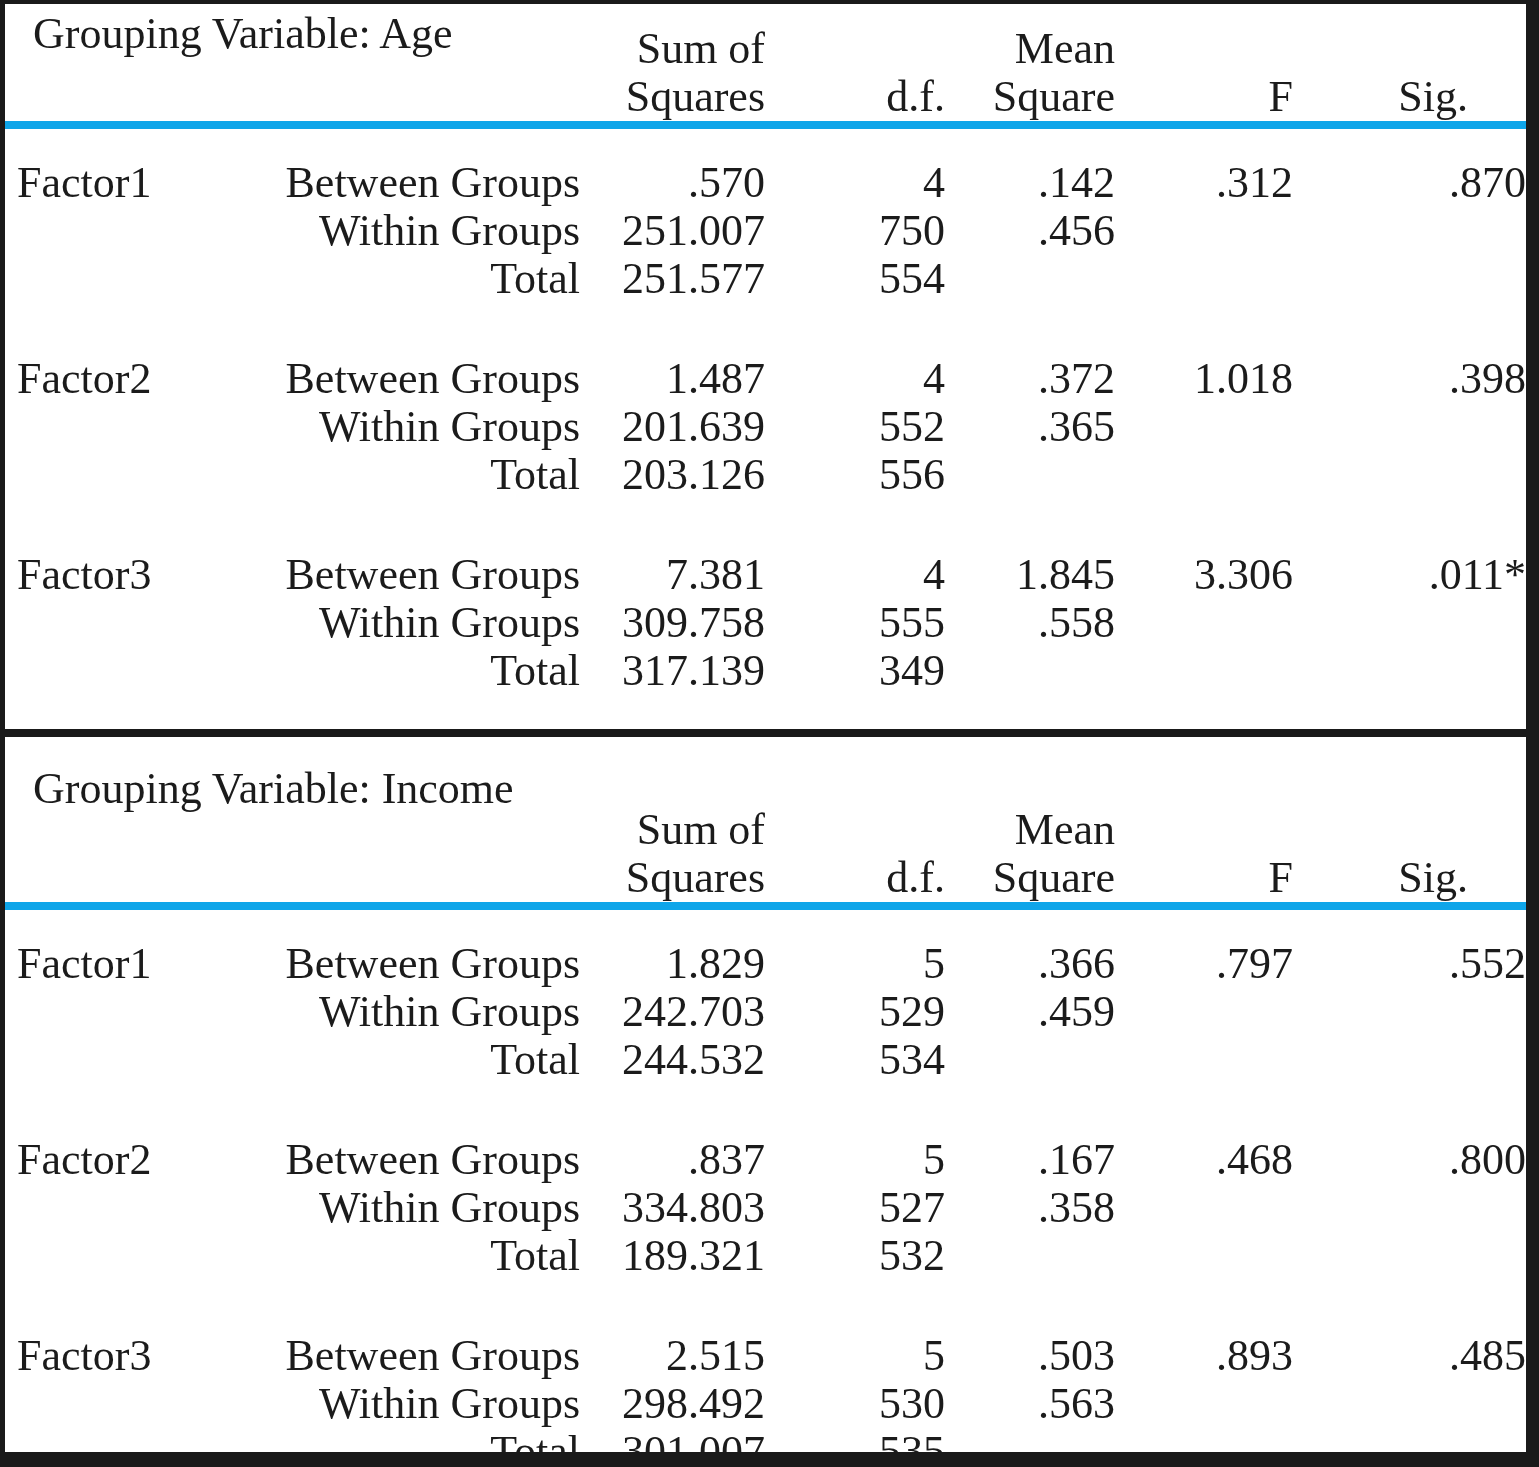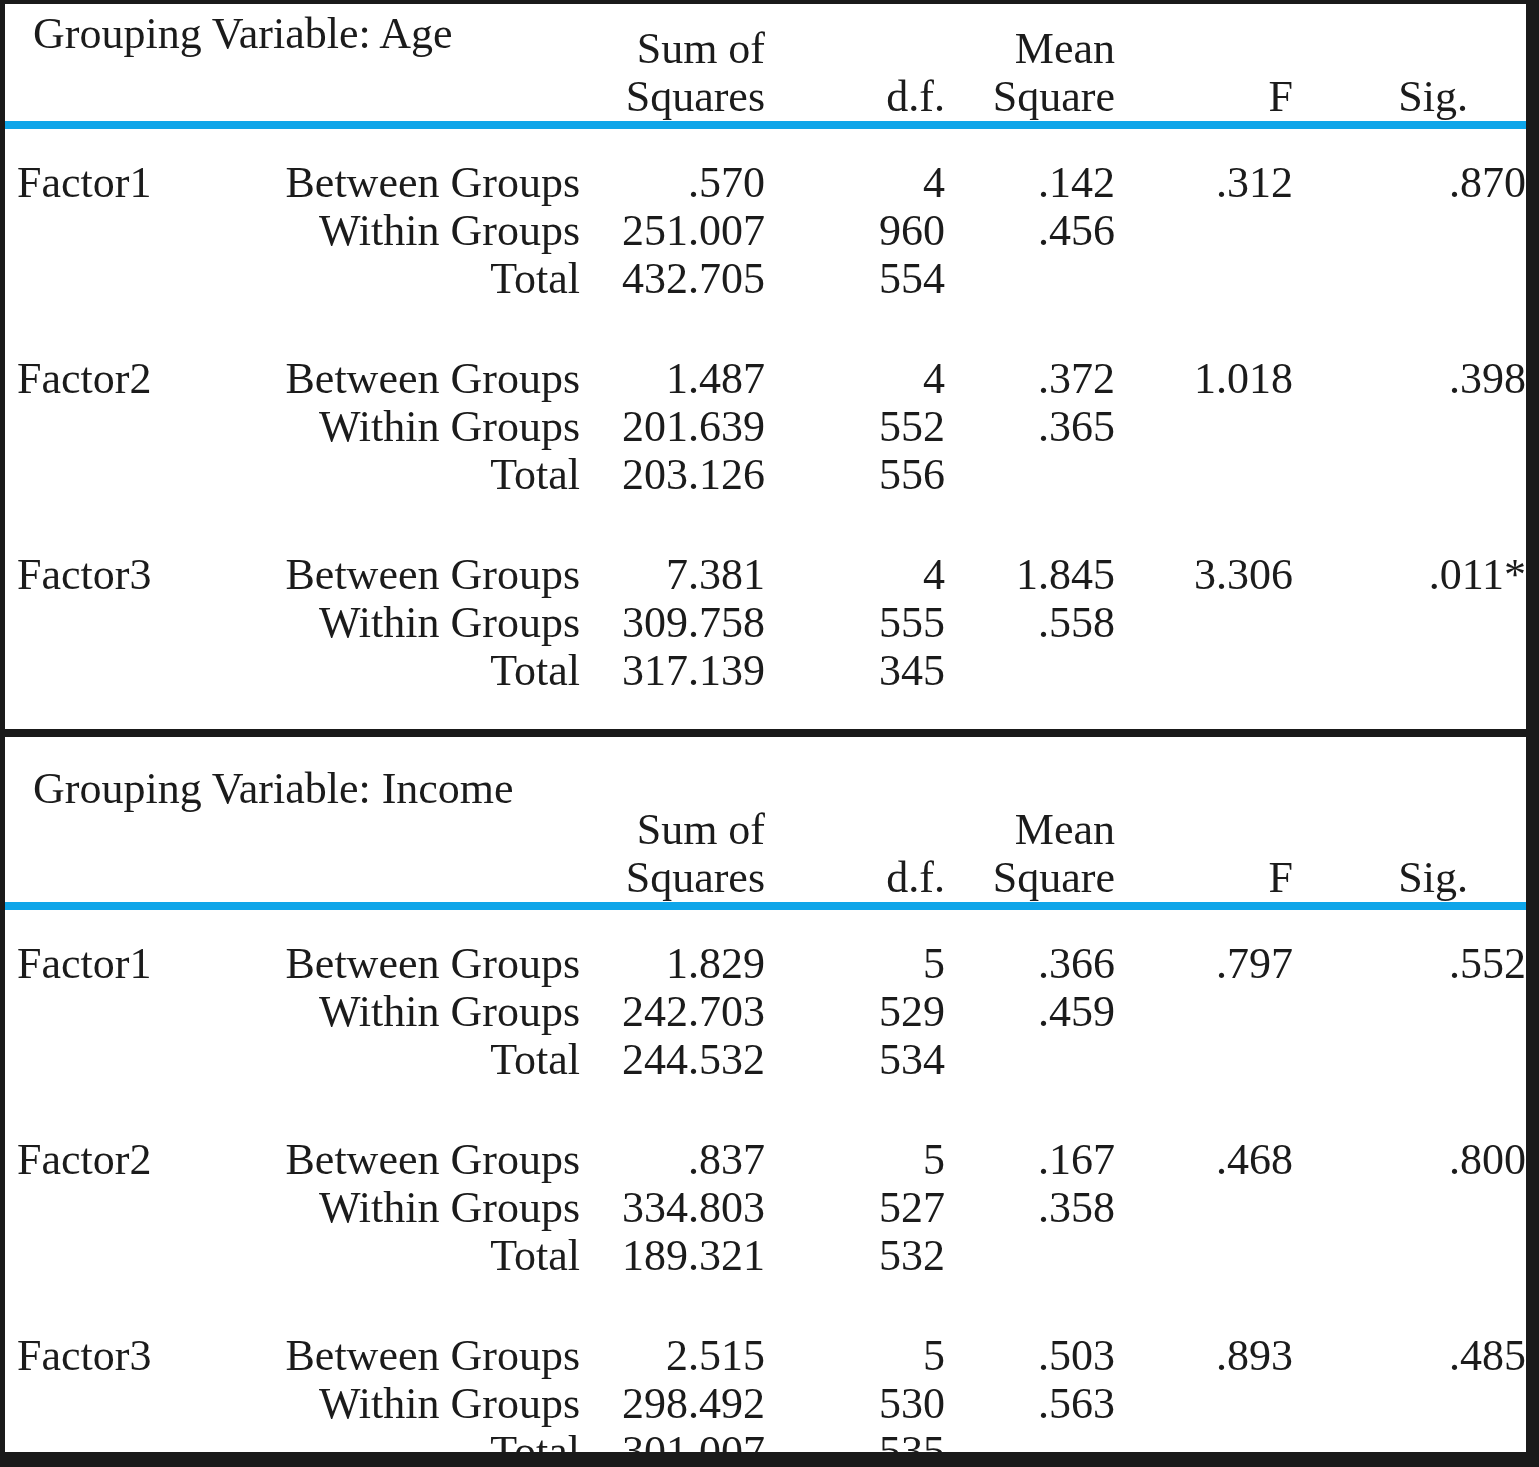--- a/index.html
+++ b/index.html
@@ -122,29 +122,29 @@
         <td>.570</td>
         <td>4</td>
         <td>.142</td>
         <td>.312</td>
         <td class="last-col">.870</td>
       </tr>
       <tr class="data-row">
         <td class="factor-col"></td>
         <td>Within Groups</td>
         <td>251.007</td>
-        <td>960</td>
+        <td>750</td>
         <td>.456</td>
         <td></td>
         <td class="last-col"></td>
       </tr>
       <tr class="data-row">
         <td class="factor-col"></td>
         <td>Total</td>
-        <td>432.705</td>
+        <td>251.577</td>
         <td>554</td>
         <td></td>
         <td></td>
         <td class="last-col"></td>
       </tr>
 
       <tr class="spacer-group">
           <td colspan="7"></td>
         </tr>
 
@@ -195,21 +195,21 @@
         <td>309.758</td>
         <td>555</td>
         <td>.558</td>
         <td></td>
         <td class="last-col"></td>
       </tr>
       <tr class="data-row">
         <td class="factor-col"></td>
         <td>Total</td>
         <td>317.139</td>
-        <td>345</td>
+        <td>349</td>
         <td></td>
         <td></td>
         <td class="last-col"></td>
       </tr>
 
       <tr class="spacer-bottom-lg">
           <td colspan="7"></td>
         </tr>
     </tbody>
   </table>

